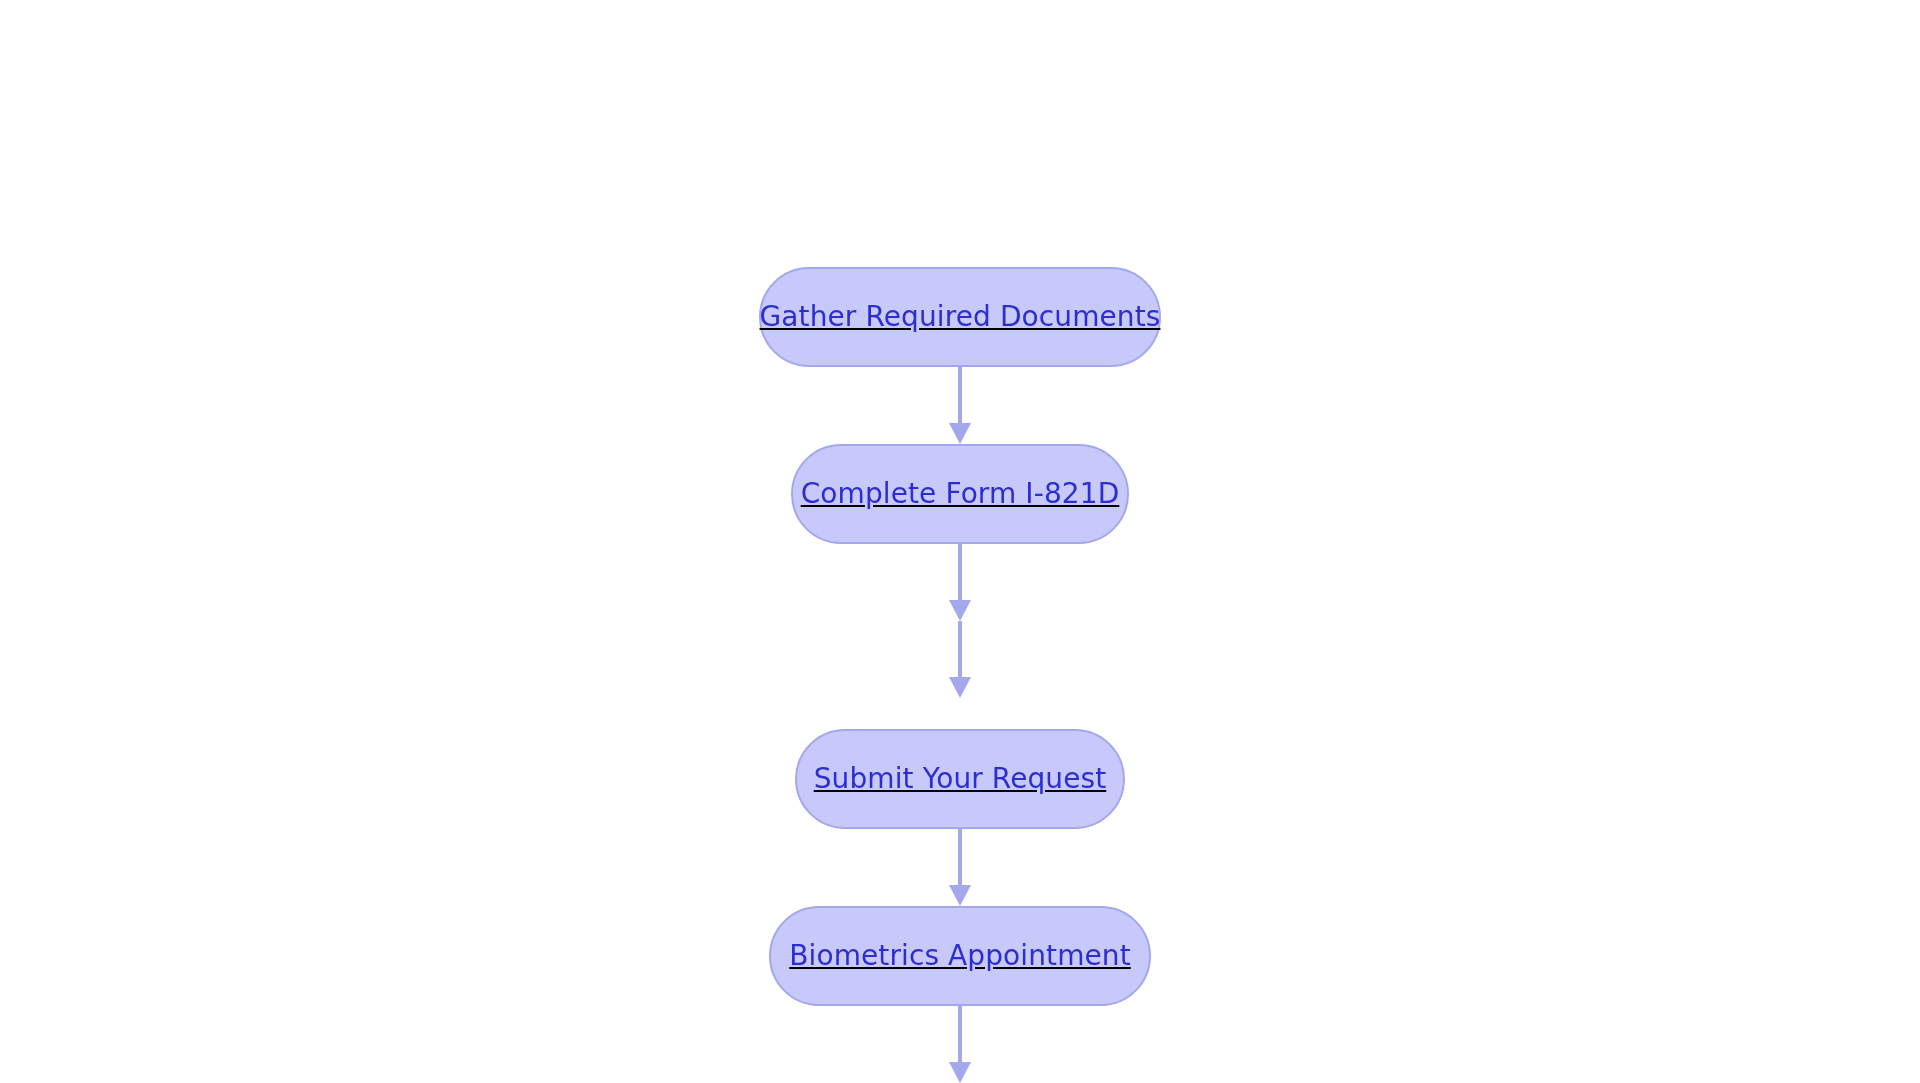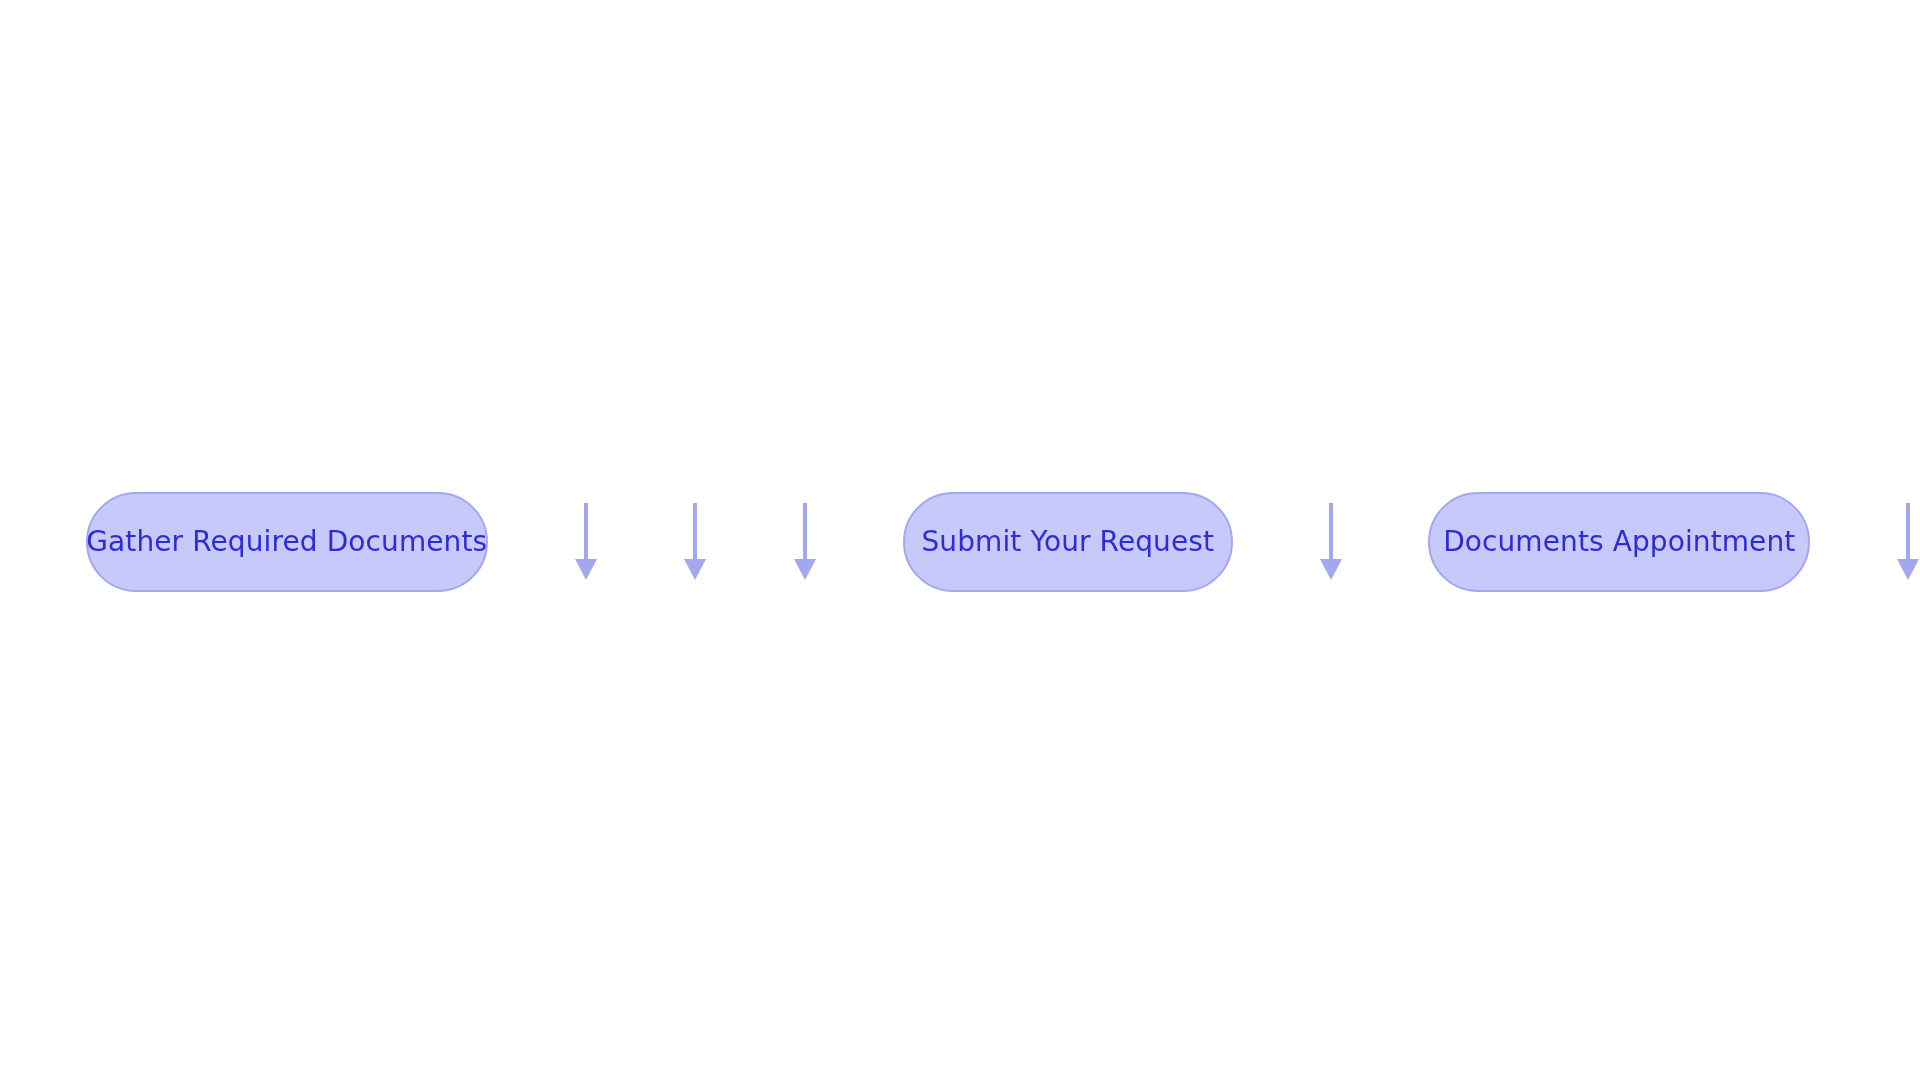--- a/index.html
+++ b/index.html
@@ -21,23 +21,24 @@
     background: #ffffff;
   }
 
   .flow-column {
     position: absolute;
     left: 0;
     top: 0;
     width: 1920px;
     height: 1083px;
     display: flex;
-    flex-direction: row;
+    flex-direction: column;
     align-items: center;
-    justify-content: space-between;
+    justify-content: flex-end;
+    text-decoration: underline;
   }
 
   .node {
     box-sizing: border-box;
     height: 100px;
     border-radius: 50px;
     background: #c6c9f9;
     border: 2px solid #a3a8ee;
     display: flex;
     align-items: center;
@@ -65,21 +66,21 @@
     display: block;
     width: 24px;
     height: 100%;
     overflow: visible;
   }
 
   
   .n-w1 { width: 402px; }
   .n-w2 { width: 338px; }
   .n-w3 { width: 205px; }
-  .n-w4 { width: 330px; }
+  .n-w4 { width: 330px; margin-top: 31px; }
   .n-w5 { width: 382px; }
   .n-w6 { width: 250px; }
 
   .c-h1 { height: 77px; }
   .c-h2 { height: 77px; }
   .c-h3 { height: 77px; }
   .c-h4 { height: 77px; }
   .c-h5 { height: 77px; }
 
   .spacer-top { height: 13px; flex: 0 0 auto; }
@@ -96,20 +97,23 @@
       <span class="node-label">Gather Required Documents</span>
     </div>
 
     <div class="connector c-h1">
       <svg viewBox="0 0 24 77" preserveAspectRatio="none">
         <line x1="12" y1="0" x2="12" y2="59" stroke="#a3a8ee" stroke-width="4"></line>
         <polygon points="1,56 23,56 12,77" fill="#a3a8ee"></polygon>
       </svg>
     </div>
 
+    <div class="node n-w2">
+      <span class="node-label">Complete Form I-821D</span>
+    </div>
 
     <div class="connector c-h2">
       <svg viewBox="0 0 24 77" preserveAspectRatio="none">
         <line x1="12" y1="0" x2="12" y2="59" stroke="#a3a8ee" stroke-width="4"></line>
         <polygon points="1,56 23,56 12,77" fill="#a3a8ee"></polygon>
       </svg>
     </div>
 
 
     <div class="connector c-h3">
@@ -124,21 +128,21 @@
     </div>
 
     <div class="connector c-h4">
       <svg viewBox="0 0 24 77" preserveAspectRatio="none">
         <line x1="12" y1="0" x2="12" y2="59" stroke="#a3a8ee" stroke-width="4"></line>
         <polygon points="1,56 23,56 12,77" fill="#a3a8ee"></polygon>
       </svg>
     </div>
 
     <div class="node n-w5">
-      <span class="node-label">Documents Appointment</span>
+      <span class="node-label">Biometrics Appointment</span>
     </div>
 
     <div class="connector c-h5">
       <svg viewBox="0 0 24 77" preserveAspectRatio="none">
         <line x1="12" y1="0" x2="12" y2="59" stroke="#a3a8ee" stroke-width="4"></line>
         <polygon points="1,56 23,56 12,77" fill="#a3a8ee"></polygon>
       </svg>
     </div>
 
 

